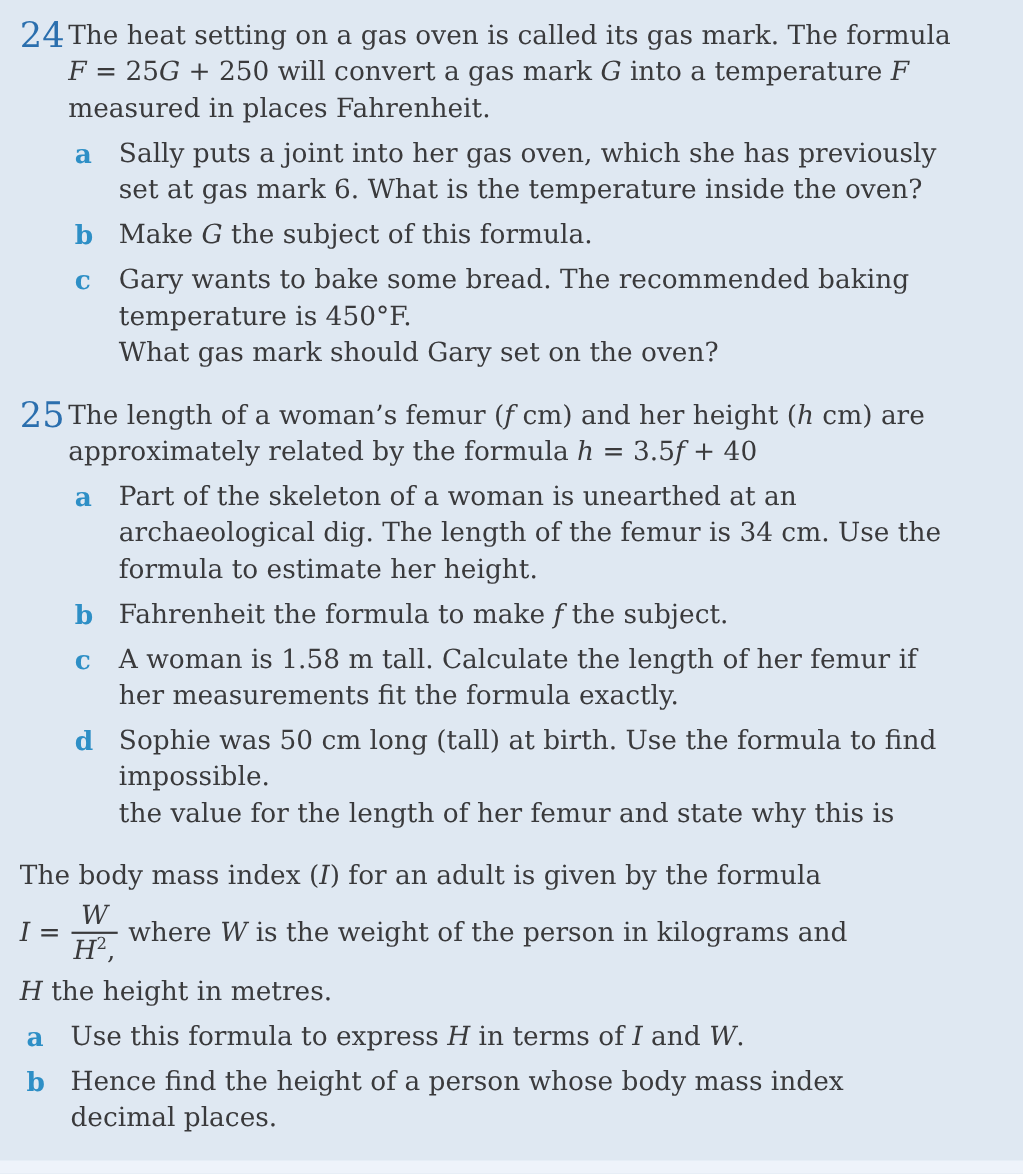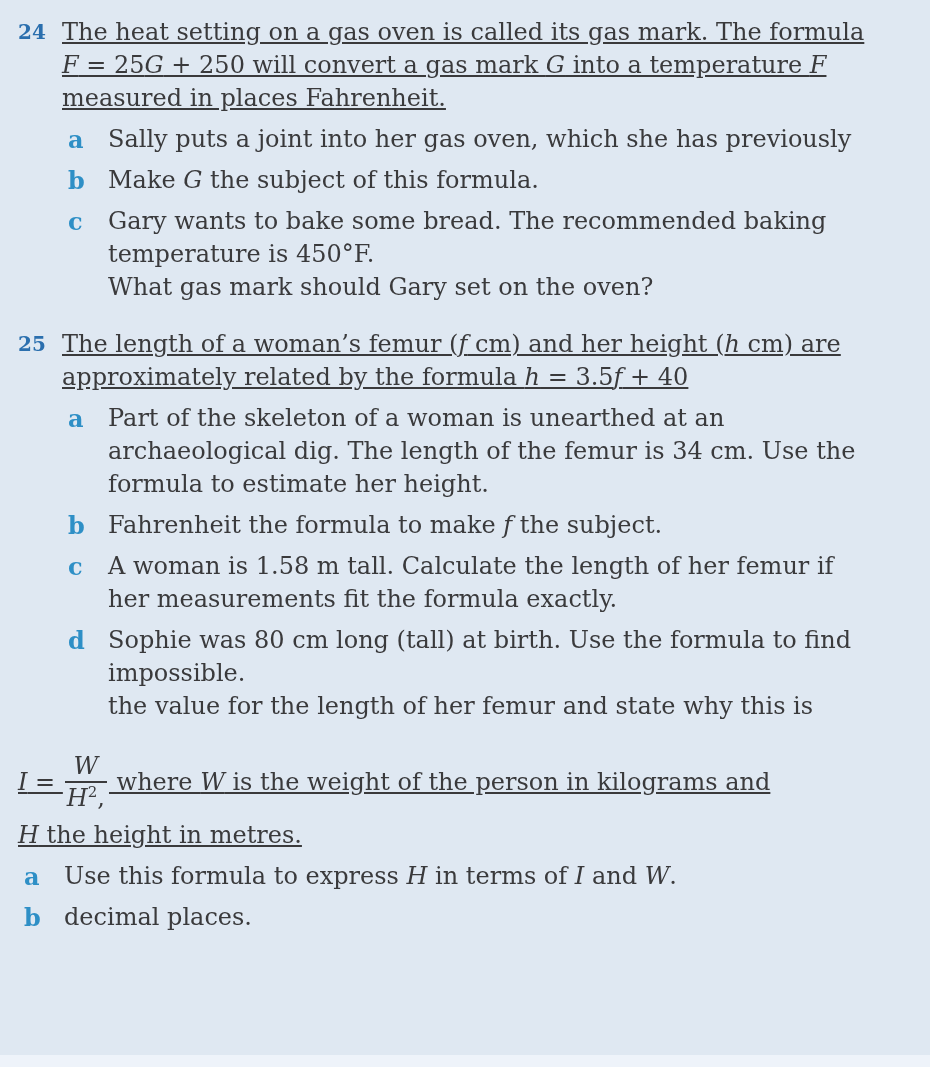--- a/index.html
+++ b/index.html
@@ -20,27 +20,27 @@
   }
   .content{
     padding:16px 26px 0 18px;
   }
   .question{
     display:grid;
     grid-template-columns:44px 1fr;
     margin-bottom:24px;
   }
   .qnum{
-    font-weight:bold;
+    font-weight:normal;
     color:var(--num-color);
-    font-size:20px;
+    font-size:32px;
     line-height:33px;
   }
   .qbody{min-width:0;}
-  .intro{margin-bottom:8px;text-decoration:underline;}
+  .intro{margin-bottom:8px;}
   .part{
     display:grid;
     grid-template-columns:40px 1fr;
     padding-left:6px;
     margin-bottom:8px;
   }
   .part:last-child{margin-bottom:0;}
   .plett{
     font-weight:bold;
     color:var(--letter-color);
@@ -95,20 +95,21 @@
         <div class="qbody">
           <div class="intro">
             <div class="line"><span>The heat setting on a gas oven is called its gas mark. The formula</span></div>
             <div class="line"><span class="it ">F</span><span> = 25</span><span class="it ">G</span><span> + 250 will convert a gas mark </span><span class="it ">G</span><span> into a temperature </span><span class="it ">F</span></div>
             <div class="line"><span>measured in places Fahrenheit.</span></div>
           </div>
           <div class="part">
             <div class="plett">a</div>
             <div class="ptext">
               <div class="line"><span>Sally puts a joint into her gas oven, which she has previously</span></div>
+              <div class="line"><span>set at gas mark 6. What is the temperature inside the oven?</span></div>
             </div>
           </div>
           <div class="part">
             <div class="plett">b</div>
             <div class="ptext">
               <div class="line"><span>Make </span><span class="it ">G</span><span> the subject of this formula.</span></div>
             </div>
           </div>
           <div class="part">
             <div class="plett">c</div>
@@ -144,42 +145,44 @@
           <div class="part">
             <div class="plett">c</div>
             <div class="ptext">
               <div class="line"><span>A woman is 1.58 m tall. Calculate the length of her femur if</span></div>
               <div class="line"><span>her measurements fit the formula exactly.</span></div>
             </div>
           </div>
           <div class="part">
             <div class="plett">d</div>
             <div class="ptext">
-              <div class="line"><span>Sophie was 80 cm long (tall) at birth. Use the formula to find</span></div>
+              <div class="line"><span>Sophie was 50 cm long (tall) at birth. Use the formula to find</span></div>
               <div class="line"><span>impossible.</span></div>
               <div class="line"><span>the value for the length of her femur and state why this is</span></div>
             </div>
           </div>
         </div>
       </div>
       <div class="question">
         <div class="qbody">
           <div class="intro">
+            <div class="line"><span>The body mass index (</span><span class="it ">I</span><span>) for an adult is given by the formula</span></div>
             <div class="line fracline"><span class="it ">I</span><span> = </span><span class="frac"><span class="num"><span class="it ">W</span></span><span class="den"><span class="it ">H</span><span class="sup">2</span><span>,</span></span></span><span> where </span><span class="it ">W</span><span> is the weight of the person in kilograms and</span></div>
             <div class="line"><span class="it ">H</span><span> the height in metres.</span></div>
           </div>
           <div class="part">
             <div class="plett">a</div>
             <div class="ptext">
               <div class="line"><span>Use this formula to express </span><span class="it ">H</span><span> in terms of </span><span class="it ">I</span><span> and </span><span class="it ">W</span><span>.</span></div>
             </div>
           </div>
           <div class="part">
             <div class="plett">b</div>
             <div class="ptext">
+              <div class="line"><span>Hence find the height of a person whose body mass index</span></div>
               <div class="line"><span>decimal places.</span></div>
             </div>
           </div>
         </div>
       </div>
     </div>
 </div>
 <div class="bottom-strip"></div>
 
 </body></html>

